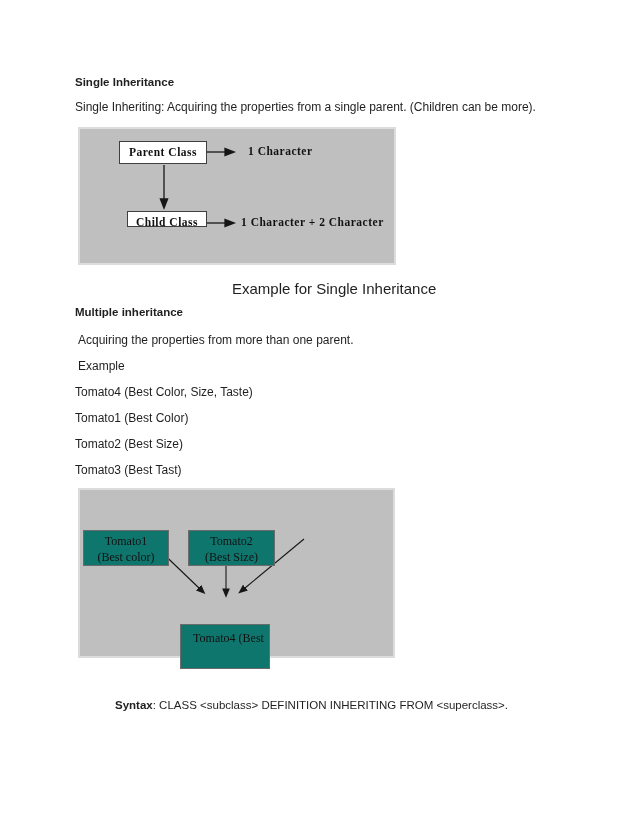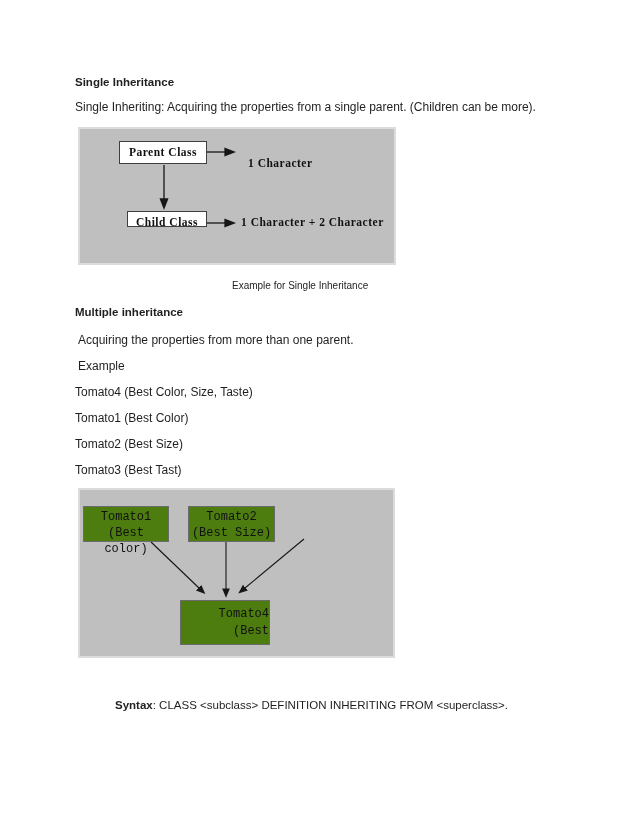--- a/index.html
+++ b/index.html
@@ -44,33 +44,34 @@
     font-weight: bold;
     font-size: 11.5px;
     letter-spacing: 0.5px;
     color: #111;
     white-space: nowrap;
   }
 
   
   .tbox {
     position: absolute;
-    background: #4d7c0f;
+    background: #0f766e;
     border: 1px solid #6b6b6b;
     box-sizing: border-box;
-    font-family: Liberation Mono, monospace;
+    font-family: Liberation Serif, serif;
     font-size: 12px;
     line-height: 16px;
     text-align: center;
     color: #111;
     padding-top: 2px;
+    margin-top: 24px;
   }
-  .tbox.left { text-align: right; padding-left: 7px; padding-top: 5px; line-height: 17px; }
+  .tbox.left { text-align: center; padding-left: 7px; padding-top: 5px; line-height: 17px; }
 
-  .caption { font-size: 10px; white-space: nowrap; padding-left: 8px; }
+  .caption { font-size: 15px; white-space: nowrap; padding-left: 8px; }
   .syntax  { font-size: 11.5px; white-space: nowrap; margin-left: 40px; }
   .syntax .b { font-weight: bold; }
 
   svg line     { stroke: #161616; stroke-width: 1.3; }
   svg .thin    { stroke-width: 1.1; }
   svg polygon, svg marker path { fill: #161616; }
 </style>
 </head>
 <body>
 
@@ -91,21 +92,21 @@
   </svg>
 
   <div class="clsbox" style="left:39px; top:12px; width:88px; height:23px">
     <span>Parent Class</span>
   </div>
 
   <div class="clsbox" style="left:47px; top:82px; width:80px; height:16px">
     <span>Child Class</span>
   </div>
 
-  <div class="note" style="left:168px; top:28px">1 Character</div>
+  <div class="note" style="left:168px; top:16px">1 Character</div>
 
   <div class="note" style="left:161px; top:87px">1 Character + 2 Character</div>
 </div>
 
 <div class="abs caption" style="left:224px; top:280px">Example for Single Inheritance</div>
 
 <div class="abs h" style="left:75px; top:306px">Multiple inheritance</div>
 
 <div class="abs t" style="left:78px; top:333px">Acquiring the properties from more than one parent.</div>
 

